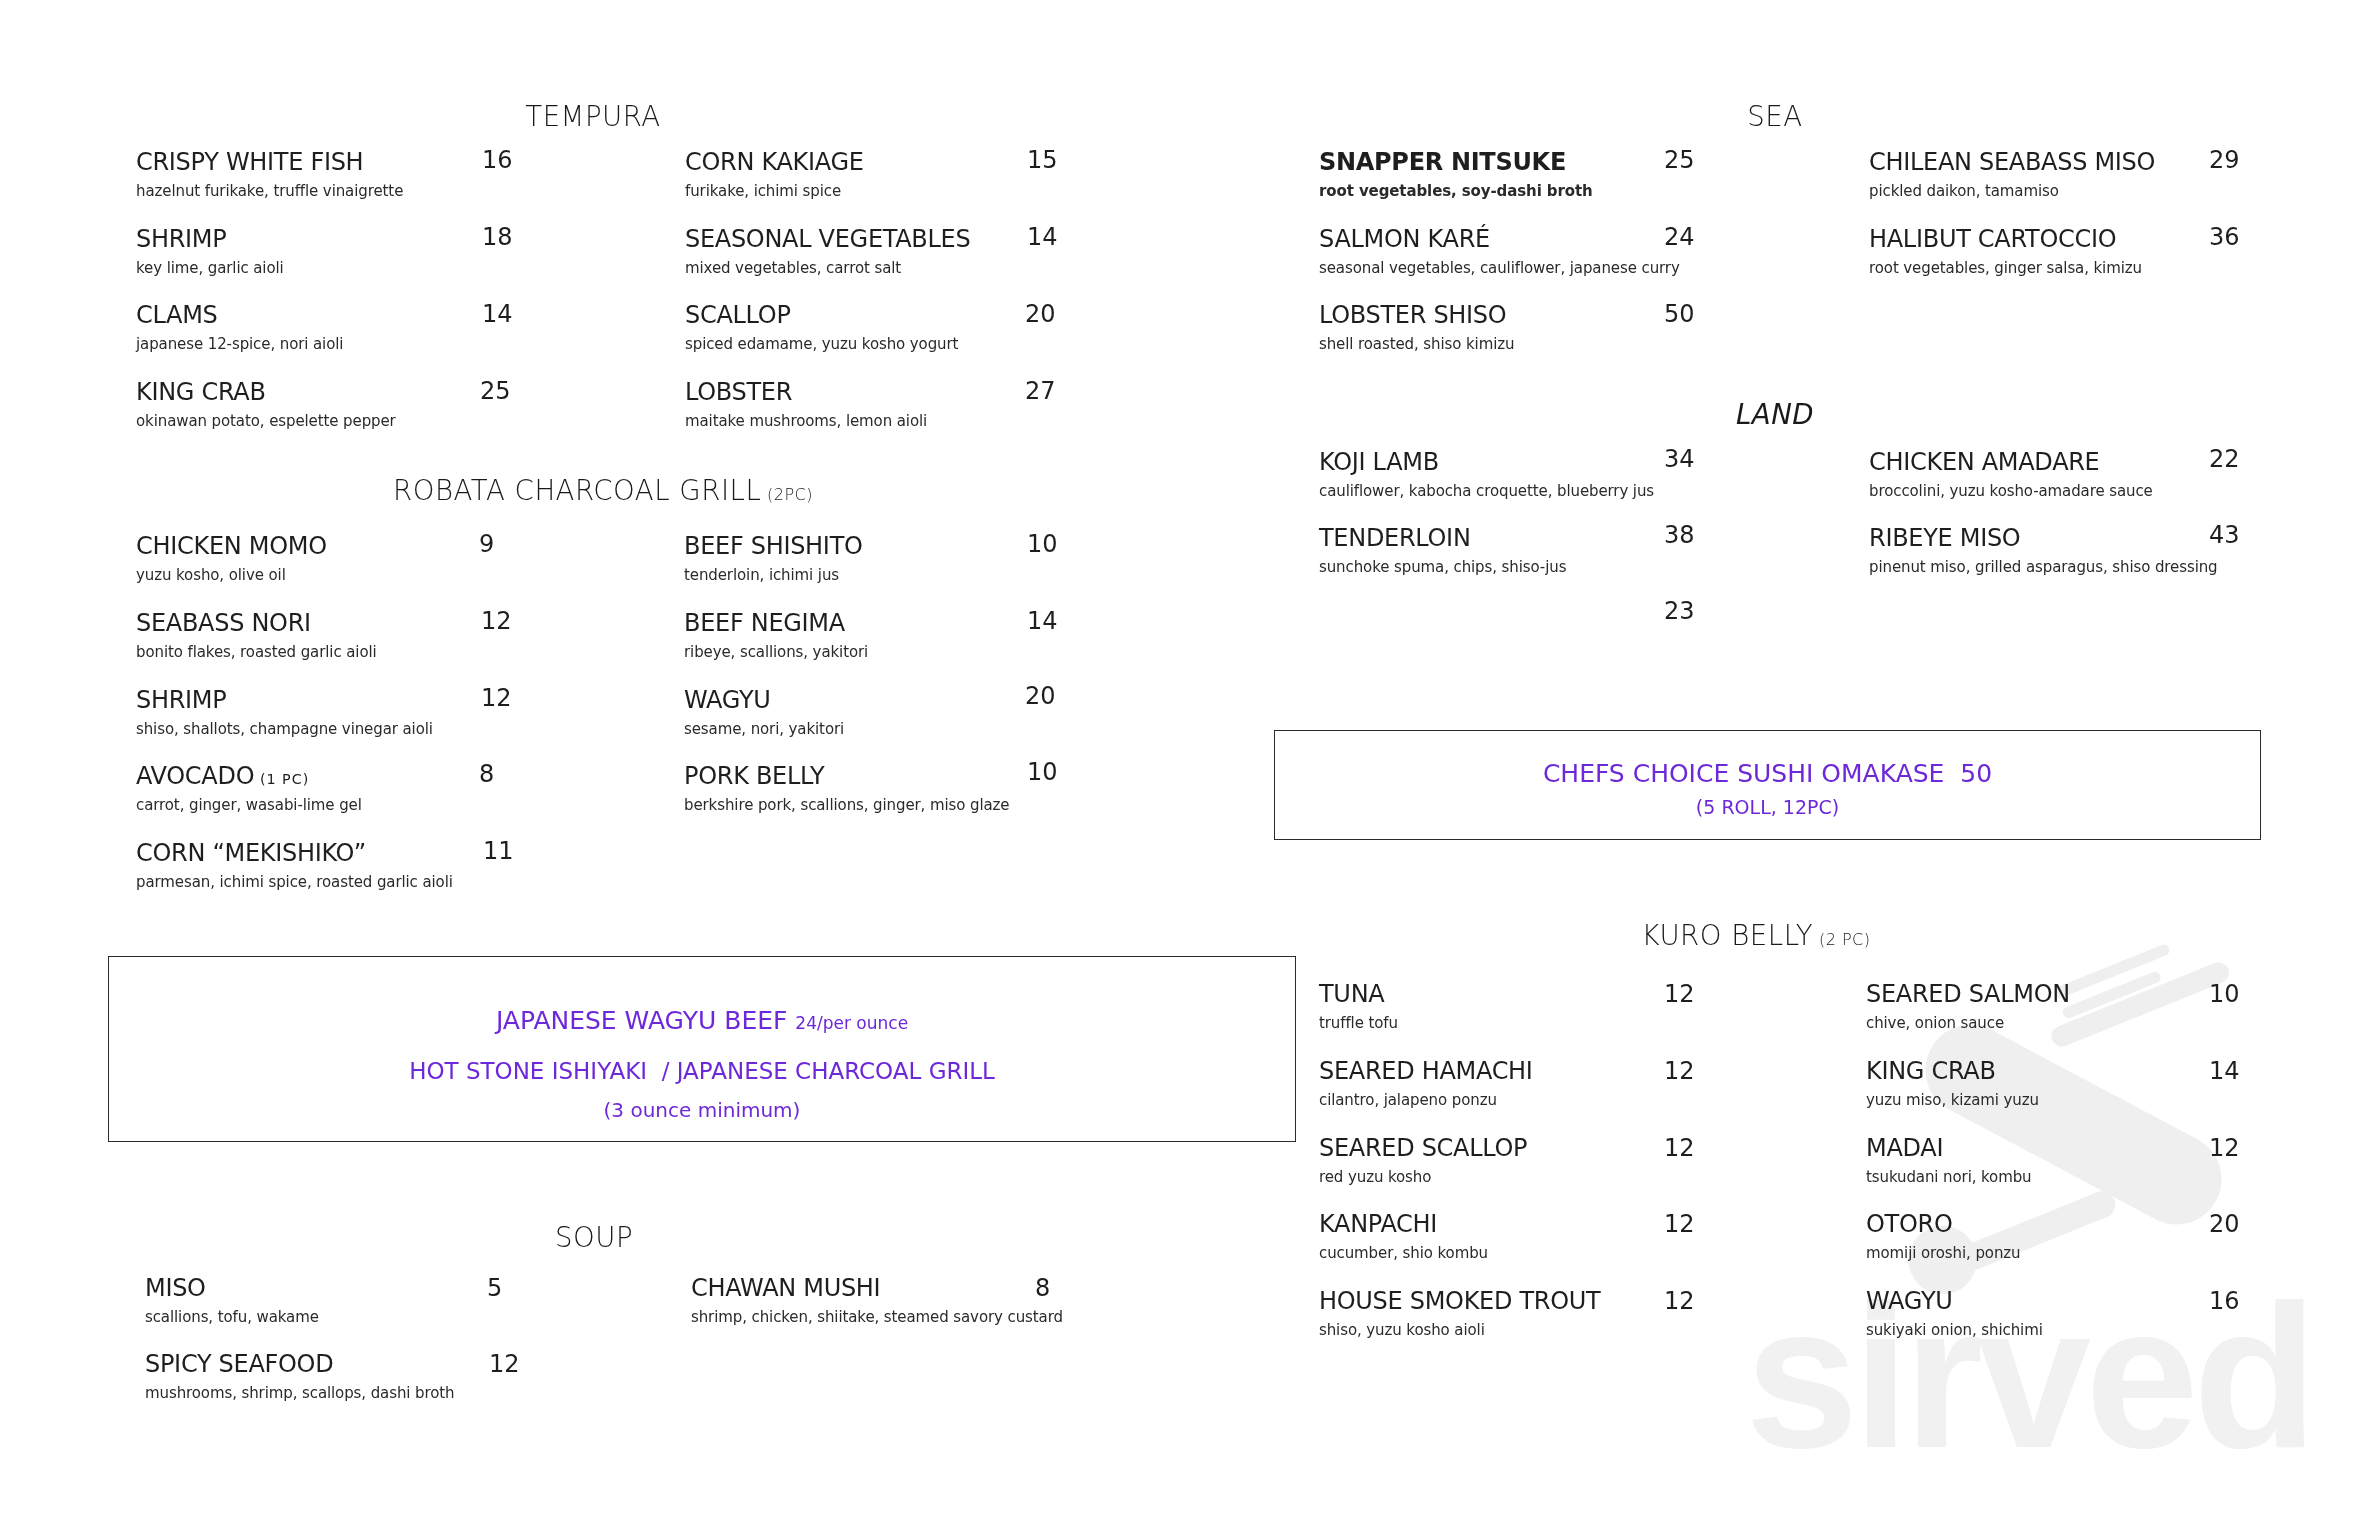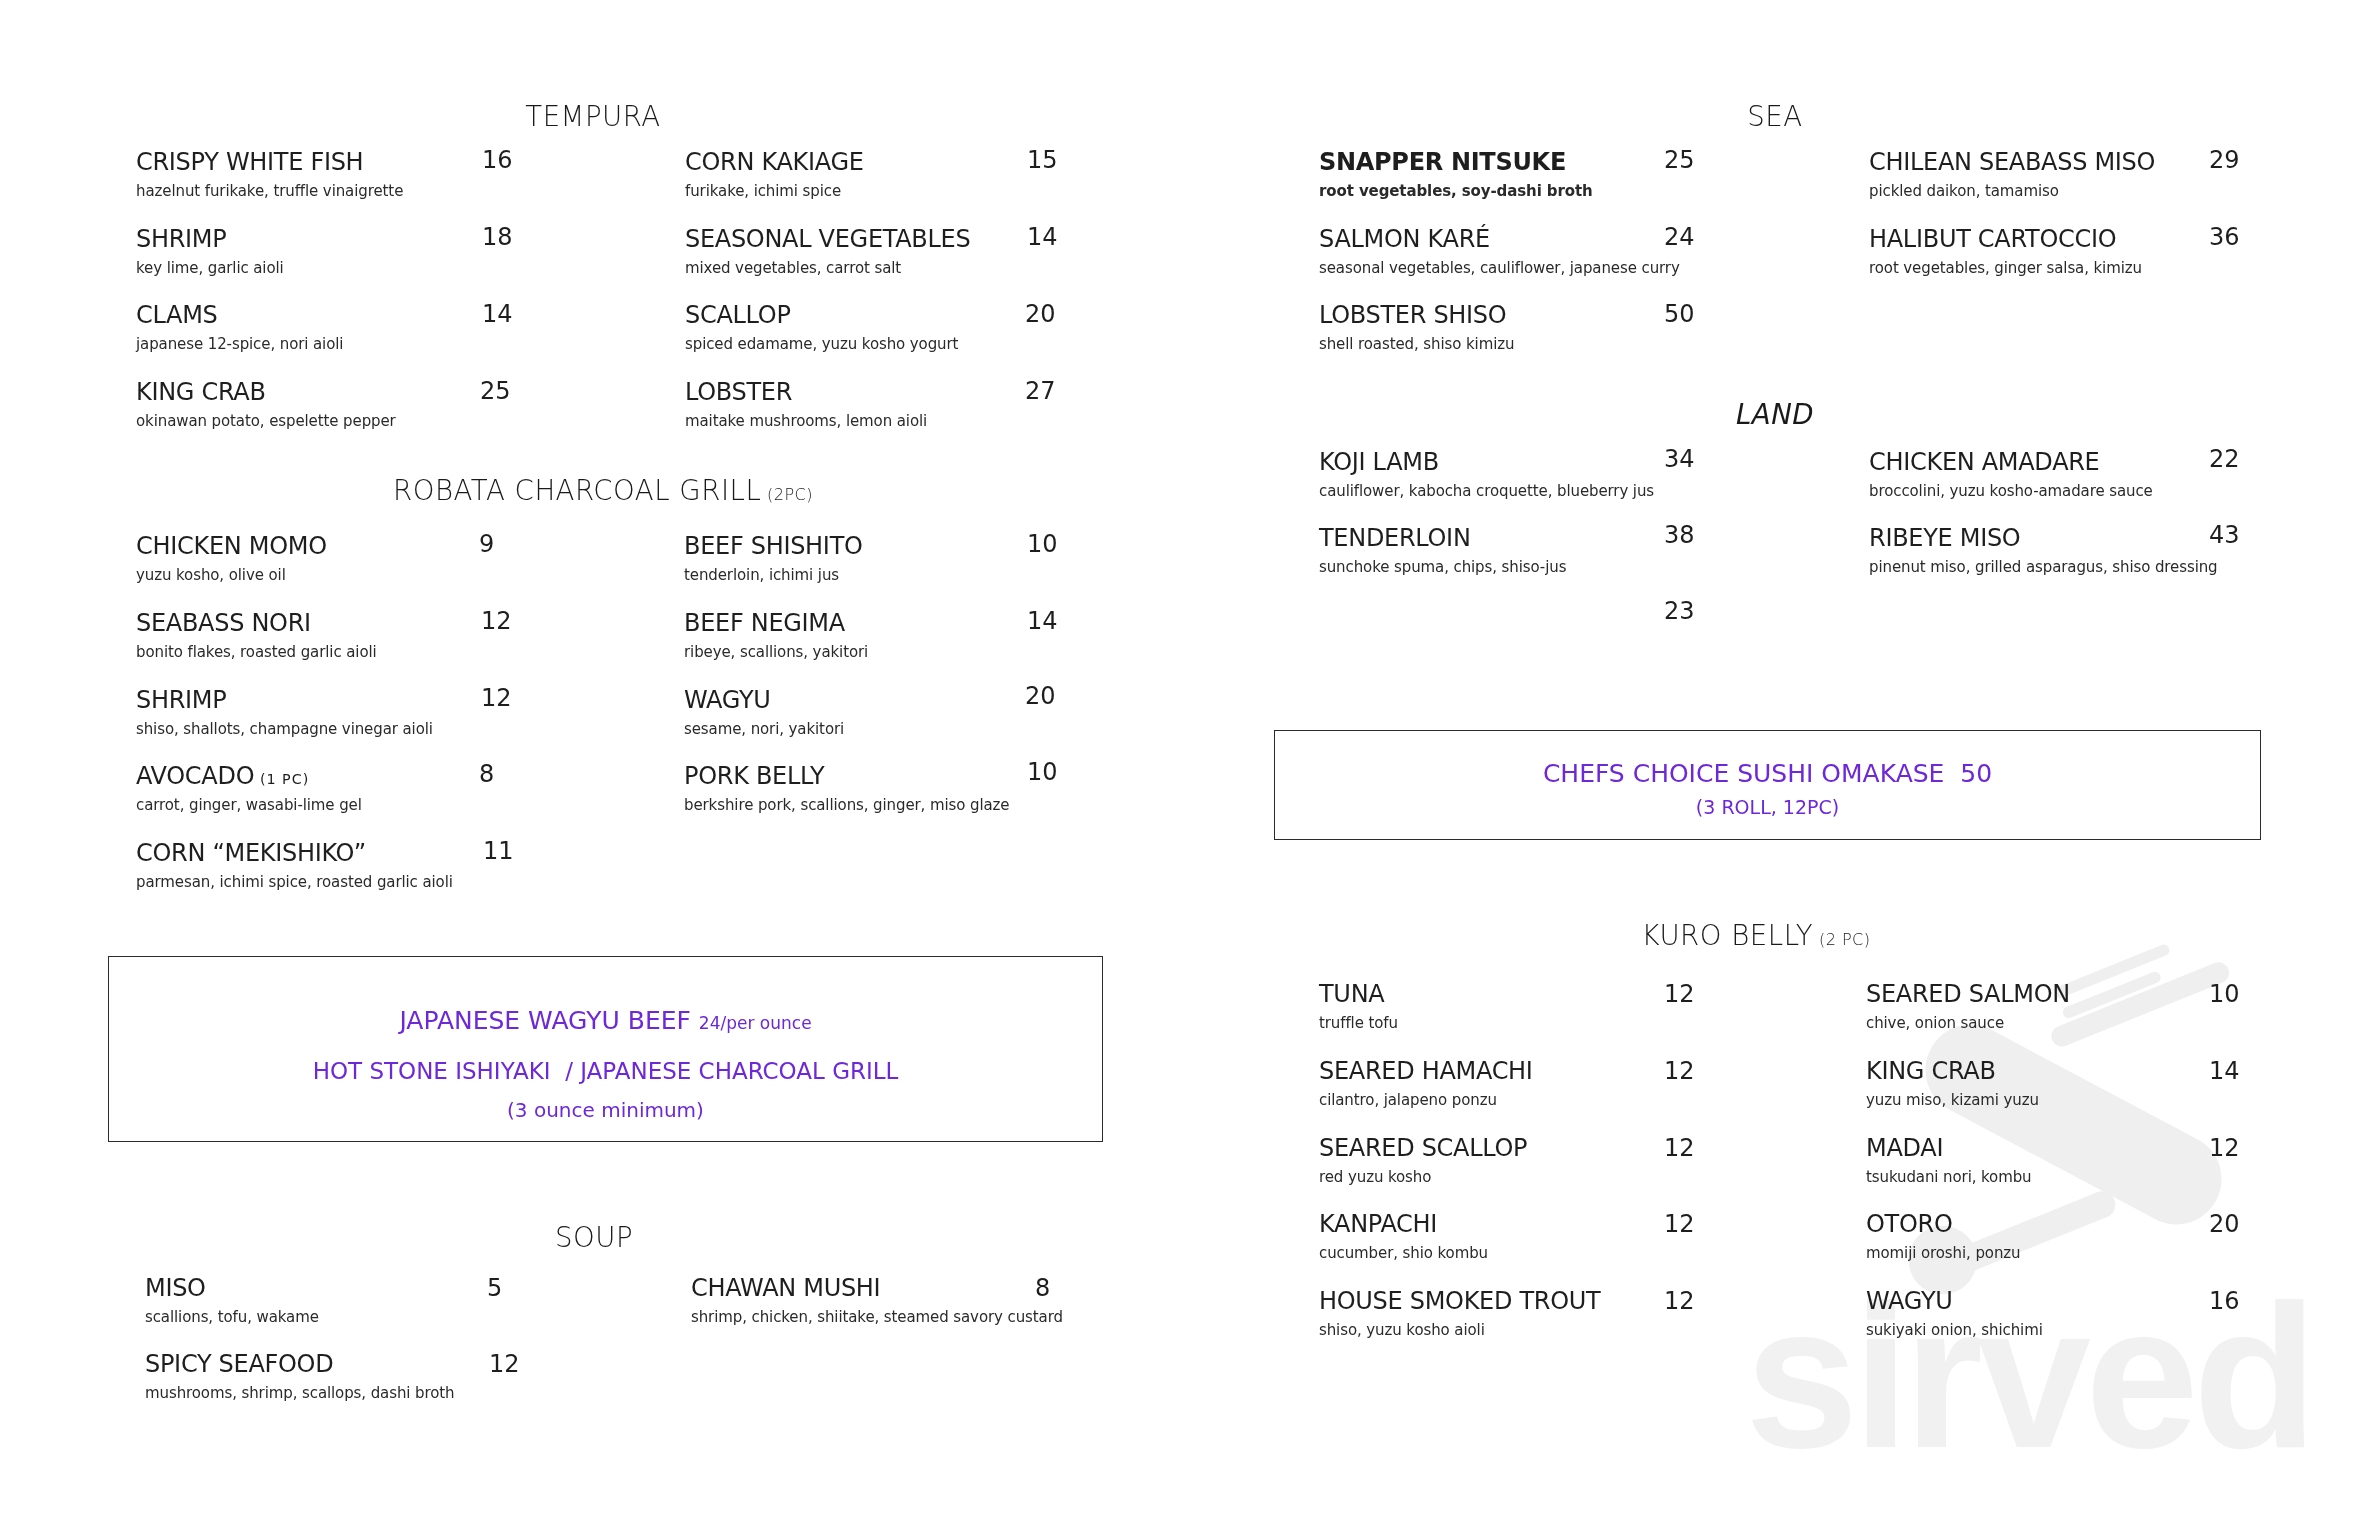--- a/index.html
+++ b/index.html
@@ -139,21 +139,21 @@
     <div class="desc">sesame, nori, yakitori</div>
   </div>
   <div class="price" style="left:1025px; top:684px;">20</div>
 
   <div class="item" style="left:684px; top:764px;">
     <div class="name">PORK BELLY</div>
     <div class="desc">berkshire pork, scallions, ginger, miso glaze</div>
   </div>
   <div class="price" style="left:1027px; top:760px;">10</div>
 
-  <div class="box" style="left:108px; top:956px; width:995px; height:186px;">
+  <div class="box" style="left:108px; top:956px; width:1188px; height:186px;">
     <div class="line" style="top:51px; font-size:25px;">
       <span>JAPANESE WAGYU BEEF</span>
       <span style="font-size:17px;">24/per ounce</span>
     </div>
     <div class="line" style="top:103px; font-size:23px; white-space:pre;">HOT STONE ISHIYAKI  / JAPANESE CHARCOAL GRILL</div>
     <div class="line" style="top:143px; font-size:20px;">(3 ounce minimum)</div>
   </div>
 
   <div class="heading" style="left:594px; top:1224px;">SOUP</div>
 
@@ -230,21 +230,21 @@
   <div class="price" style="left:2209px; top:447px;">22</div>
 
   <div class="item" style="left:1869px; top:526px;">
     <div class="name">RIBEYE MISO</div>
     <div class="desc">pinenut miso, grilled asparagus, shiso dressing</div>
   </div>
   <div class="price" style="left:2209px; top:523px;">43</div>
 
   <div class="box" style="left:1274px; top:730px; width:987px; height:110px;">
     <div class="line" style="top:30px; font-size:25px; white-space:pre;">CHEFS CHOICE SUSHI OMAKASE  50</div>
-    <div class="line" style="top:67px; font-size:19px;">(3 ROLL, 12PC)</div>
+    <div class="line" style="top:67px; font-size:19px;">(5 ROLL, 12PC)</div>
   </div>
 
   <div class="heading" style="left:1756px; top:922px;">
     <span>KURO BELLY</span><span class="suffix">(2 PC)</span>
   </div>
 
   <div class="item" style="left:1319px; top:982px;">
     <div class="name">TUNA</div>
     <div class="desc">truffle tofu</div>
   </div>

